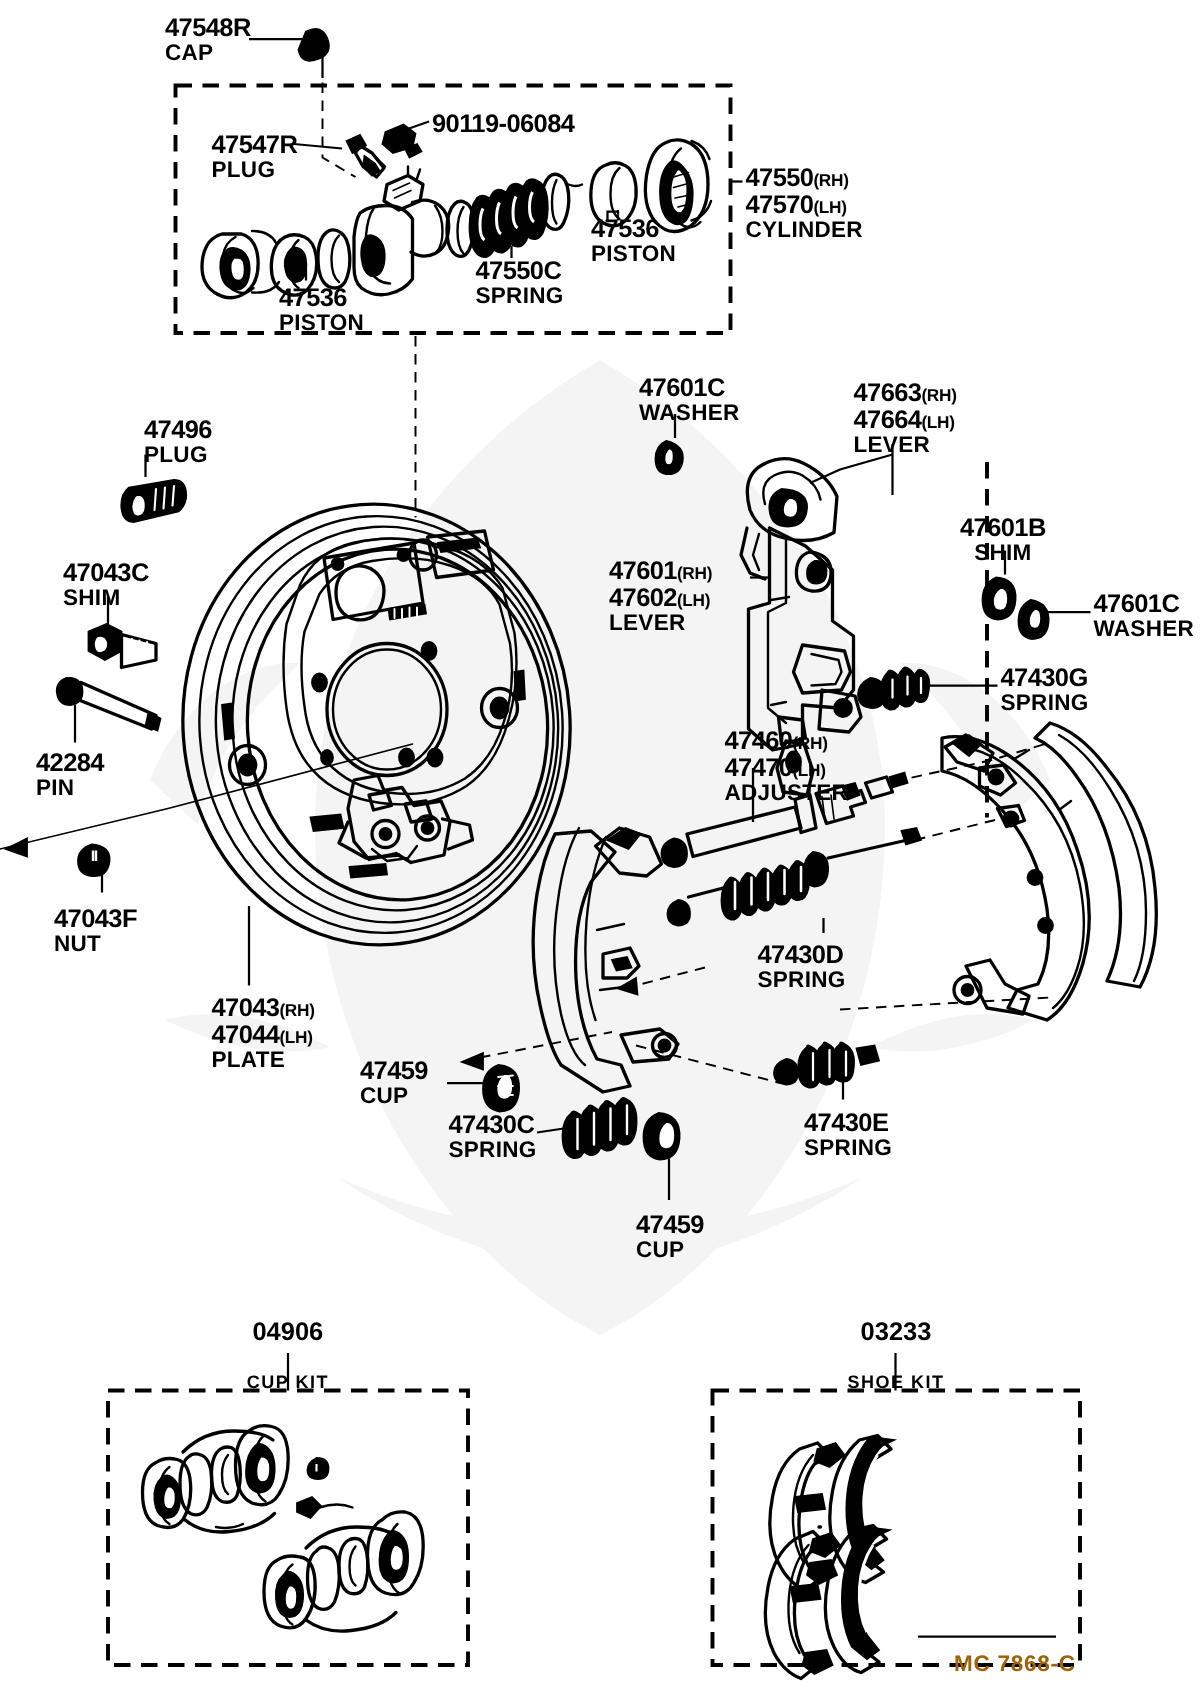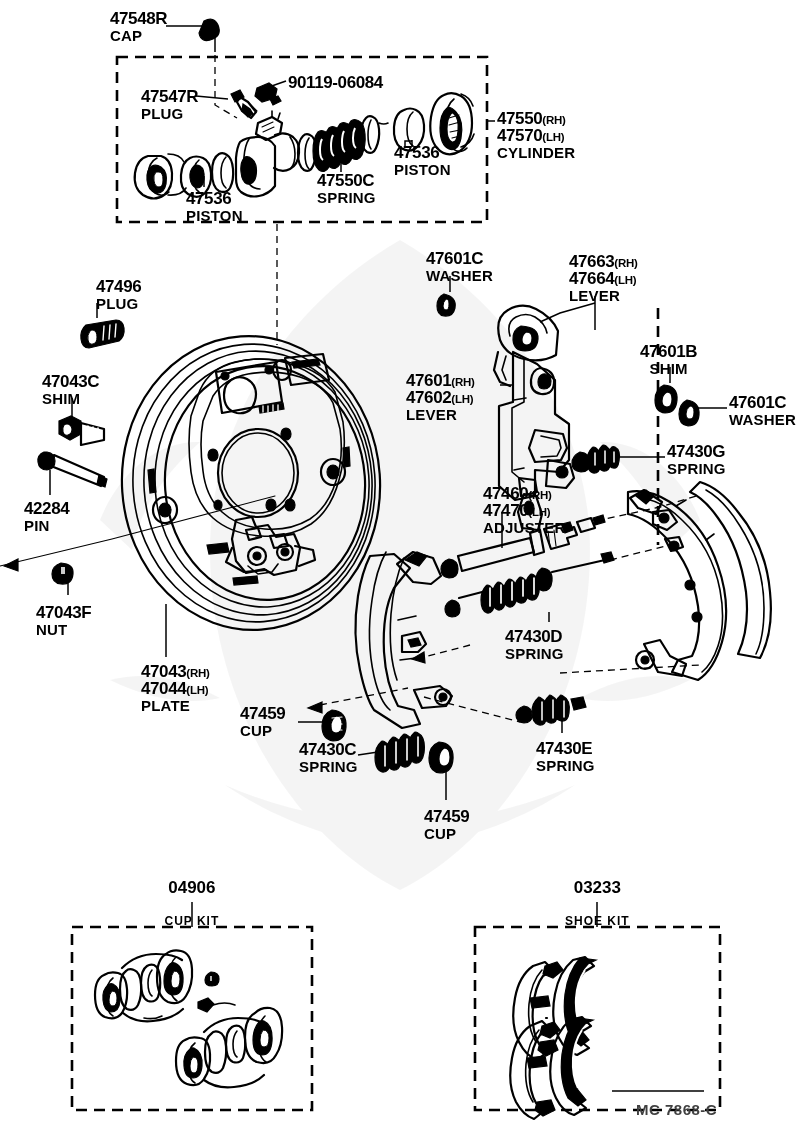--- a/index.html
+++ b/index.html
@@ -42,21 +42,21 @@
     font-size:15px;
     font-weight:bold;
     letter-spacing:0.2px;
     margin-top:1px;
   }
   .kitlbl{position:absolute;text-align:center;}
   .kitlbl .n{display:block;font-size:17px;font-weight:bold;letter-spacing:0px;}
   .kitlbl .d{display:block;font-size:12px;font-weight:bold;letter-spacing:1px;margin-top:16px;}
   .footer{
     position:absolute;
-    font-size:15px;font-weight:bold;letter-spacing:0.5px;color:#404040;
+    font-size:15px;font-weight:bold;letter-spacing:0.5px;color:#a16207;
     white-space:nowrap;
   }
 </style>
 </head>
 <body>
 
 <div id="sheet">
 
   <svg id="watermark" viewBox="0 0 800 1130" xmlns="http://www.w3.org/2000/svg">
     <g fill="#4a4a4a" transform="translate(400,560) scale(1.0)">

